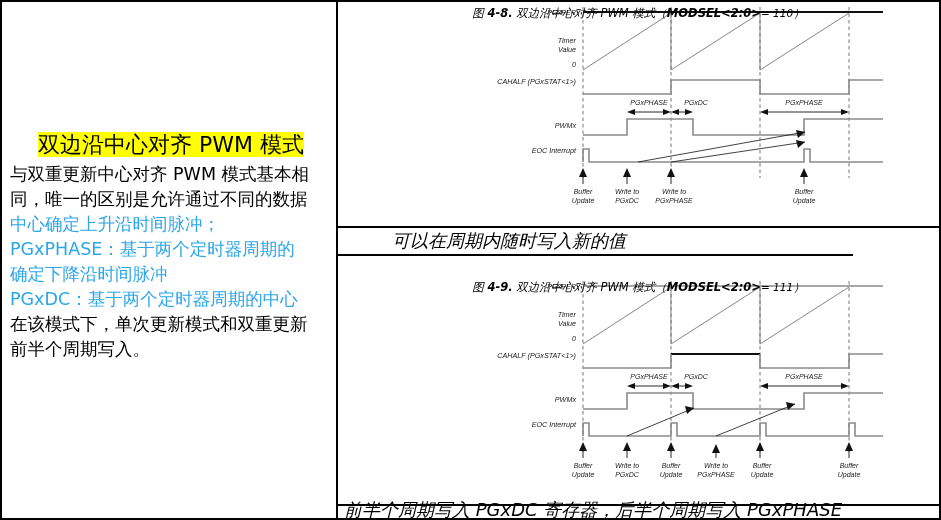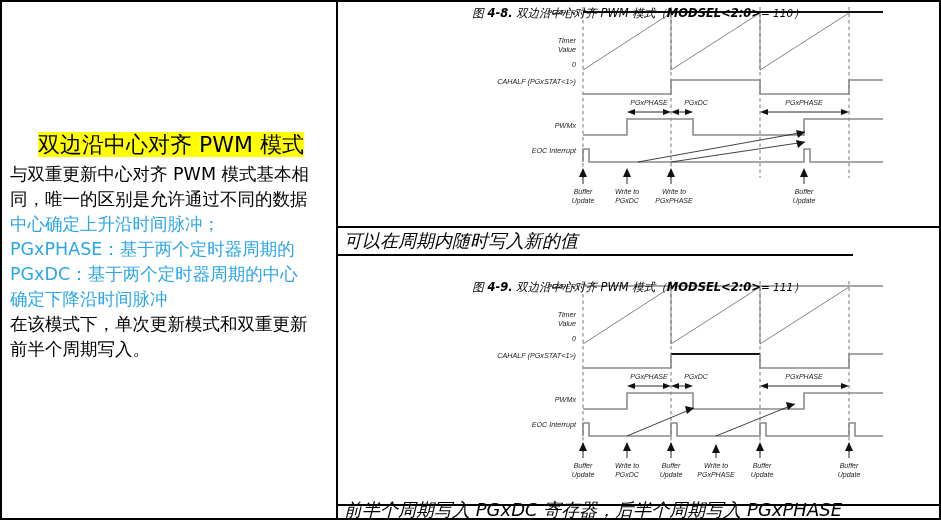--- a/index.html
+++ b/index.html
@@ -13,21 +13,21 @@
   .title-hl{display:inline;background:#ffff00;color:#000;font-size:22px;font-weight:400;
             line-height:30px;font-family:"DejaVu Sans",sans-serif;}
   .title-row{margin:0 0 2px 0;text-align:center;}
   .body-line{font-size:17.5px;line-height:25px;color:#000000;font-family:"DejaVu Sans",sans-serif;}
   .blue-line{font-size:17.5px;line-height:25px;color:#2ba6e8;font-family:"DejaVu Sans",sans-serif;}
 
   
   .right-panel{position:absolute;left:336px;top:0;width:515px;height:516px;font-style:italic;}
   .fig-block{position:relative;width:601px;box-sizing:border-box;}
   .fig-top{height:226px;border-bottom:2px solid #000;}
-  .cap-mid{height:26px;border-bottom:2px solid #000;display:flex;align-items:center;}
+  .cap-mid{height:26px;border-bottom:2px solid #000;display:flex;align-items:center;padding-left:48px;}
   .fig-bot{height:230px;border-bottom:2px solid #000000;}
   .cap-bot{height:32px;display:flex;align-items:center;}
   .cap-text{font-size:18px;color:#000;padding-left:6px;font-family:"DejaVu Sans",sans-serif;}
 
   .fig-title{position:absolute;left:0;top:4px;width:601px;text-align:center;
              font-size:11.5px;color:#000;font-family:"DejaVu Sans",sans-serif;}
   .fig-title b{font-weight:bold;}
   .fig-title .cn{font-weight:normal;}
   .fig-title .nm{font-weight:normal;font-size:10.5px;}
 
@@ -51,22 +51,22 @@
 
       <div class="title-row">
         <span class="title-hl">双边沿中心对齐 PWM 模式</span>
       </div>
 
       <div class="body-line">与双重更新中心对齐 PWM 模式基本相</div>
       <div class="body-line">同，唯一的区别是允许通过不同的数据</div>
 
       <div class="blue-line">中心确定上升沿时间脉冲；</div>
       <div class="blue-line">PGxPHASE：基于两个定时器周期的</div>
+      <div class="blue-line">确定下降沿时间脉冲</div>
       <div class="blue-line">PGxDC：基于两个定时器周期的中心</div>
-      <div class="blue-line">确定下降沿时间脉冲</div>
 
       <div class="body-line">在该模式下，单次更新模式和双重更新</div>
       <div class="body-line">前半个周期写入。</div>
     </div>
   </div>
 
   <div class="right-panel">
 
     <div class="fig-block fig-top">
       <div class="fig-title">

